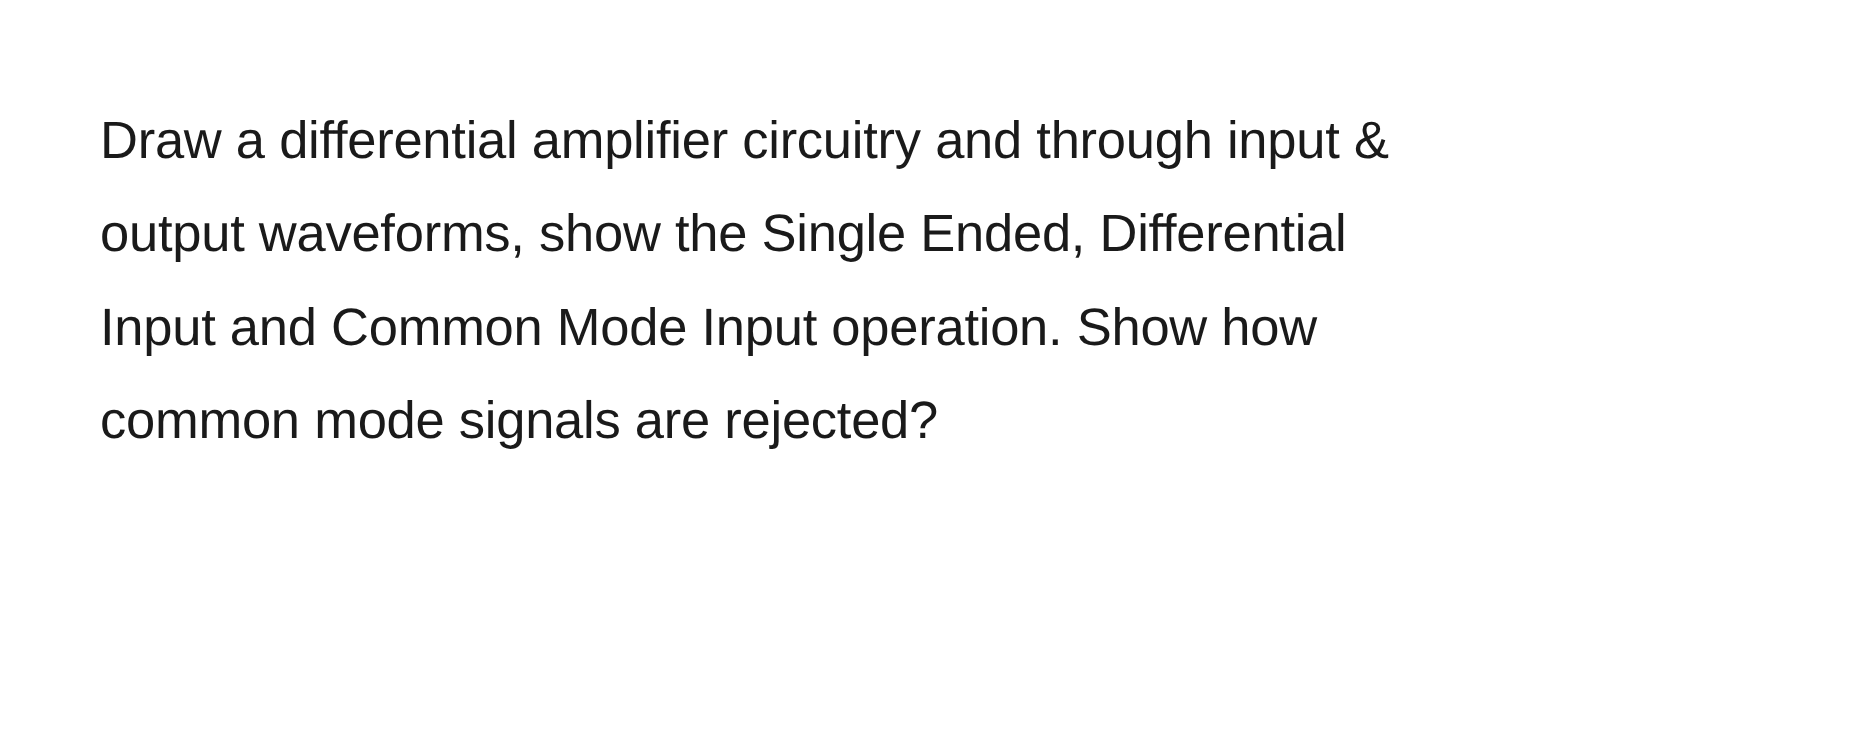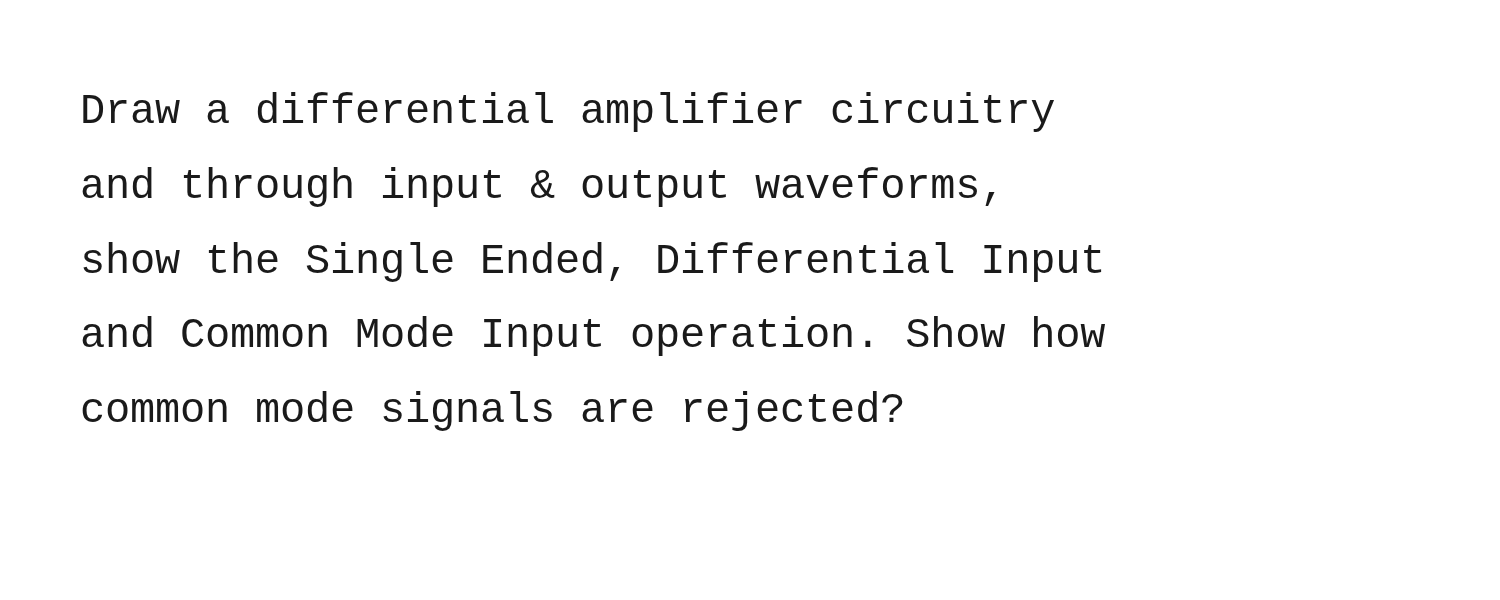--- a/index.html
+++ b/index.html
@@ -14,19 +14,18 @@
       font-family: -apple-system, BlinkMacSystemFont, "Segoe UI", Helvetica, Arial, sans-serif;
       padding: 75px 80px 75px 80px;
       color: #1a1a1a;
     }
     .question-text {
       font-size: 42px;
       line-height: 1.78;
       font-weight: 400;
       letter-spacing: -0.2px;
       max-width: 1050px;
-      font-family: Liberation Mono, monospace;
     }
   </style>
 </head>
 <body>
 
 <div class="question-text">Draw a differential amplifier circuitry and through input &amp; output waveforms, show the Single Ended, Differential Input and Common Mode Input operation. Show how common mode signals are rejected?</div>
 
 </body></html>

